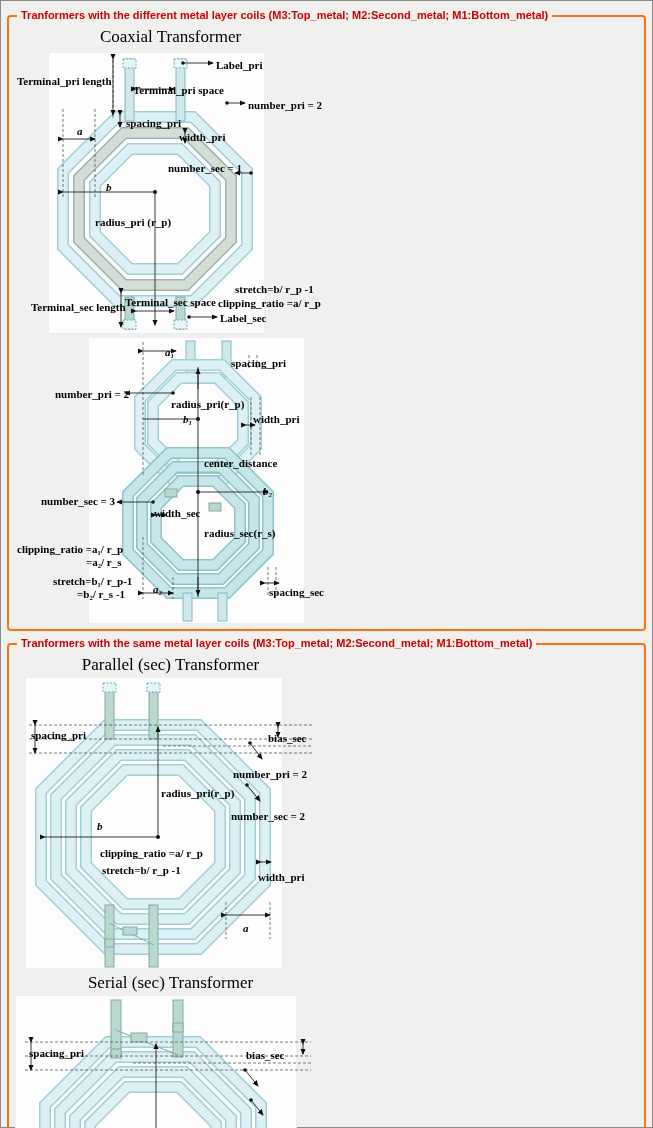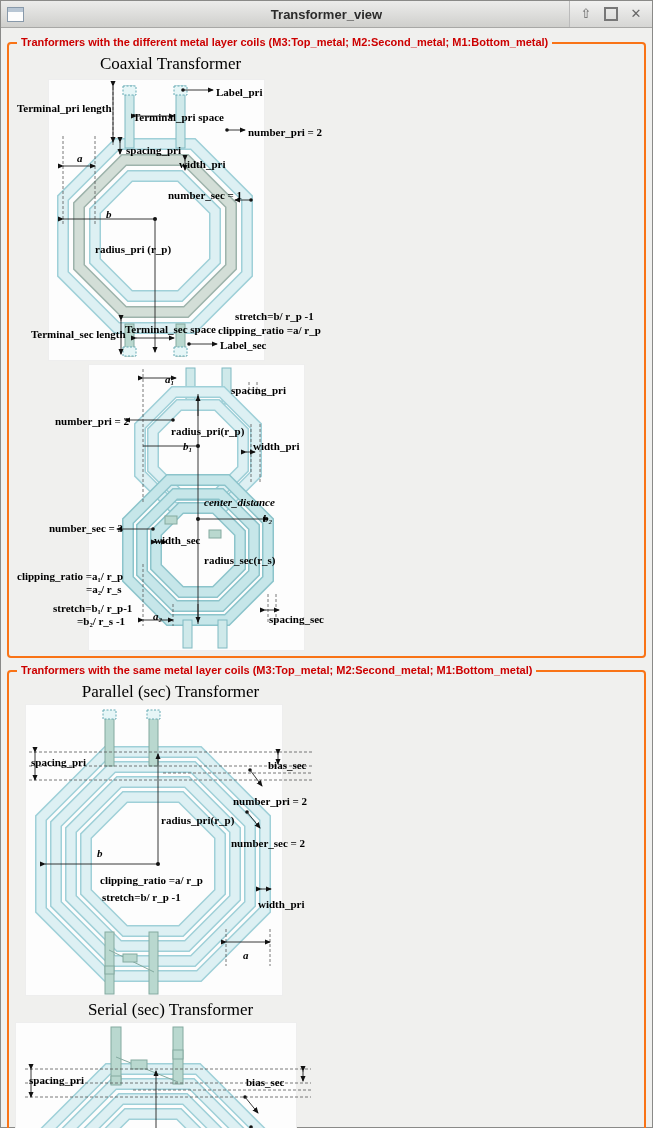--- a/index.html
+++ b/index.html
@@ -45,29 +45,20 @@
 <svg width="0" height="0" style="position:absolute">
   <defs>
     <marker id="mA" markerWidth="8" markerHeight="8" refX="6" refY="3" orient="auto">
       <path d="M0,0 L7,3 L0,6 Z" fill="#111"></path>
     </marker>
   </defs>
 </svg>
 
 <div class="window">
 
-  <div class="titlebar">
-    <div class="win-icon"></div>
-    <div class="win-title">Transformer_view</div>
-    <div class="win-controls">
-      <span class="wc">⇧</span>
-      <span class="wc wc-max"></span>
-      <span class="wc">✕</span>
-    </div>
-  </div>
 
   <div class="content">
 
     <div class="groupbox">
       <span class="group-label">Tranformers with the different metal layer coils (M3:Top_metal; M2:Second_metal; M1:Bottom_metal)</span>
       <div class="grid">
 
         <div class="diagram">
           <div class="dtitle">Coaxial Transformer</div>
           <div class="canvas" style="height:288px">
@@ -174,22 +165,22 @@
               <line class="dsh" x1="255" y1="230" x2="255" y2="258"></line>
               <line class="dsh" x1="263" y1="230" x2="263" y2="258"></line>
               <line class="dim" x1="252" y1="246" x2="266" y2="246" marker-start="url(#mA)" marker-end="url(#mA)"></line>
             </svg>
           <span class="dlabel it" style="left: 152px; top: 9px;">a₁</span>
               <span class="dlabel" style="left: 218px; top: 20px;">spacing_pri</span>
               <span class="dlabel" style="left: 42px; top: 51px;">number_pri = 2</span>
               <span class="dlabel" style="left: 158px; top: 61px;">radius_pri(r_p)</span>
               <span class="dlabel it" style="left: 170px; top: 76px;">b₁</span>
               <span class="dlabel" style="left: 240px; top: 76px;">width_pri</span>
-              <span class="dlabel" style="left: 191px; top: 132px; font-style: italic;">center_distance</span>
-              <span class="dlabel" style="left: 36px; top: 158px;">number_sec = 3</span>
+              <span class="dlabel" style="left: 191px; top: 120px;">center_distance</span>
+              <span class="dlabel" style="left: 28px; top: 158px;">number_sec = 3</span>
               <span class="dlabel" style="left: 141px; top: 170px;">width_sec</span>
               <span class="dlabel it" style="left: 250px; top: 148px;">b₂</span>
               <span class="dlabel" style="left: 191px; top: 190px;">radius_sec(r_s)</span>
               <span class="dlabel" style="left: 4px; top: 206px;">clipping_ratio =a₁/ r_p</span>
               <span class="dlabel" style="left: 73px; top: 219px; font-family: Liberation Serif, serif;">=a₂/ r_s</span>
               <span class="dlabel" style="left: 40px; top: 238px;">stretch=b₁/ r_p-1</span>
               <span class="dlabel" style="left: 64px; top: 251px;">=b₂/ r_s -1</span>
               <span class="dlabel it" style="left: 140px; top: 246px;">a₂</span>
               <span class="dlabel" style="left: 256px; top: 249px;">spacing_sec</span>
             </div>

